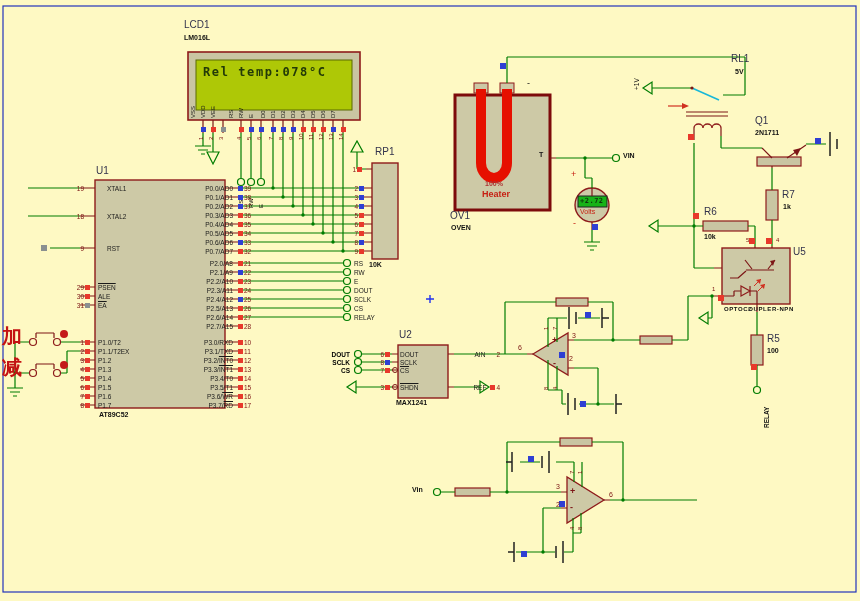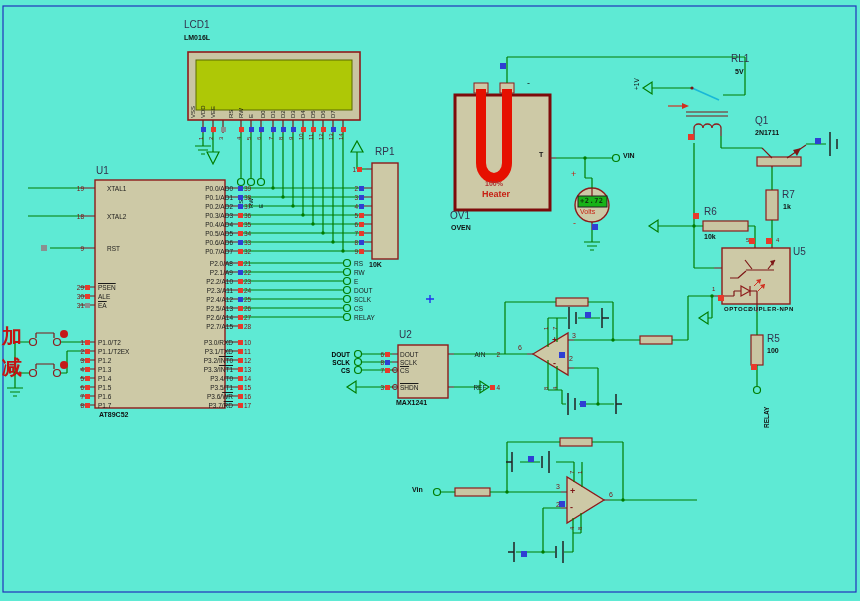--- a/index.html
+++ b/index.html
@@ -1,16 +1,16 @@
 <!DOCTYPE html>
 <html><head>
 <meta charset="utf-8">
 <style>
   html,body{margin:0;padding:0;background:#888;}
-  #stage{position:relative;width:860px;height:601px;background:#5eead4;overflow:hidden;
+  #stage{position:relative;width:860px;height:601px;background:#fef9c3;overflow:hidden;
          font-family:"Liberation Sans",sans-serif;}
   svg{position:absolute;left:0;top:0}
   .lb{position:absolute;font-size:7px;color:#111;white-space:nowrap;line-height:1}
   .ref{font-size:10px;color:#32324c}
   .val{font-size:7px;font-weight:bold;color:#101010}
   .red{color:#c61f12}
   .num{color:#7a1212}
   .rot{position:absolute;transform:rotate(-90deg);transform-origin:0 0;white-space:nowrap;line-height:1}
   .cn{position:absolute;font-size:20px;font-weight:bold;color:#c41212;line-height:1}
   
@@ -253,20 +253,21 @@
     <rect x="559" y="501" width="6" height="6" fill="#2f3fd3"></rect>
     <rect x="592" y="224" width="6" height="6" fill="#2f3fd3"></rect>
   </g>
 
   <path d="M426,299 H434 M430,295 V303" stroke="#2233ee" stroke-width="1.4"></path>
 </svg>
 
 <div class="lb ref" style="left:184px;top:20px">LCD1</div>
 <div class="lb val" style="left:184px;top:34px">LM016L</div>
 <div id="lcdtext">
+  <div>Rel temp:078°C</div>
 </div>
 <div class="lcdrow" style="top:96px;height:22px">
       <div>
         <span class="vlab" style="margin-top:12px">VSS</span>
       </div>
       <div>
         <span class="vlab" style="margin-top:12px">VDD</span>
       </div>
       <div>
         <span class="vlab" style="margin-top:12px">VEE</span>

